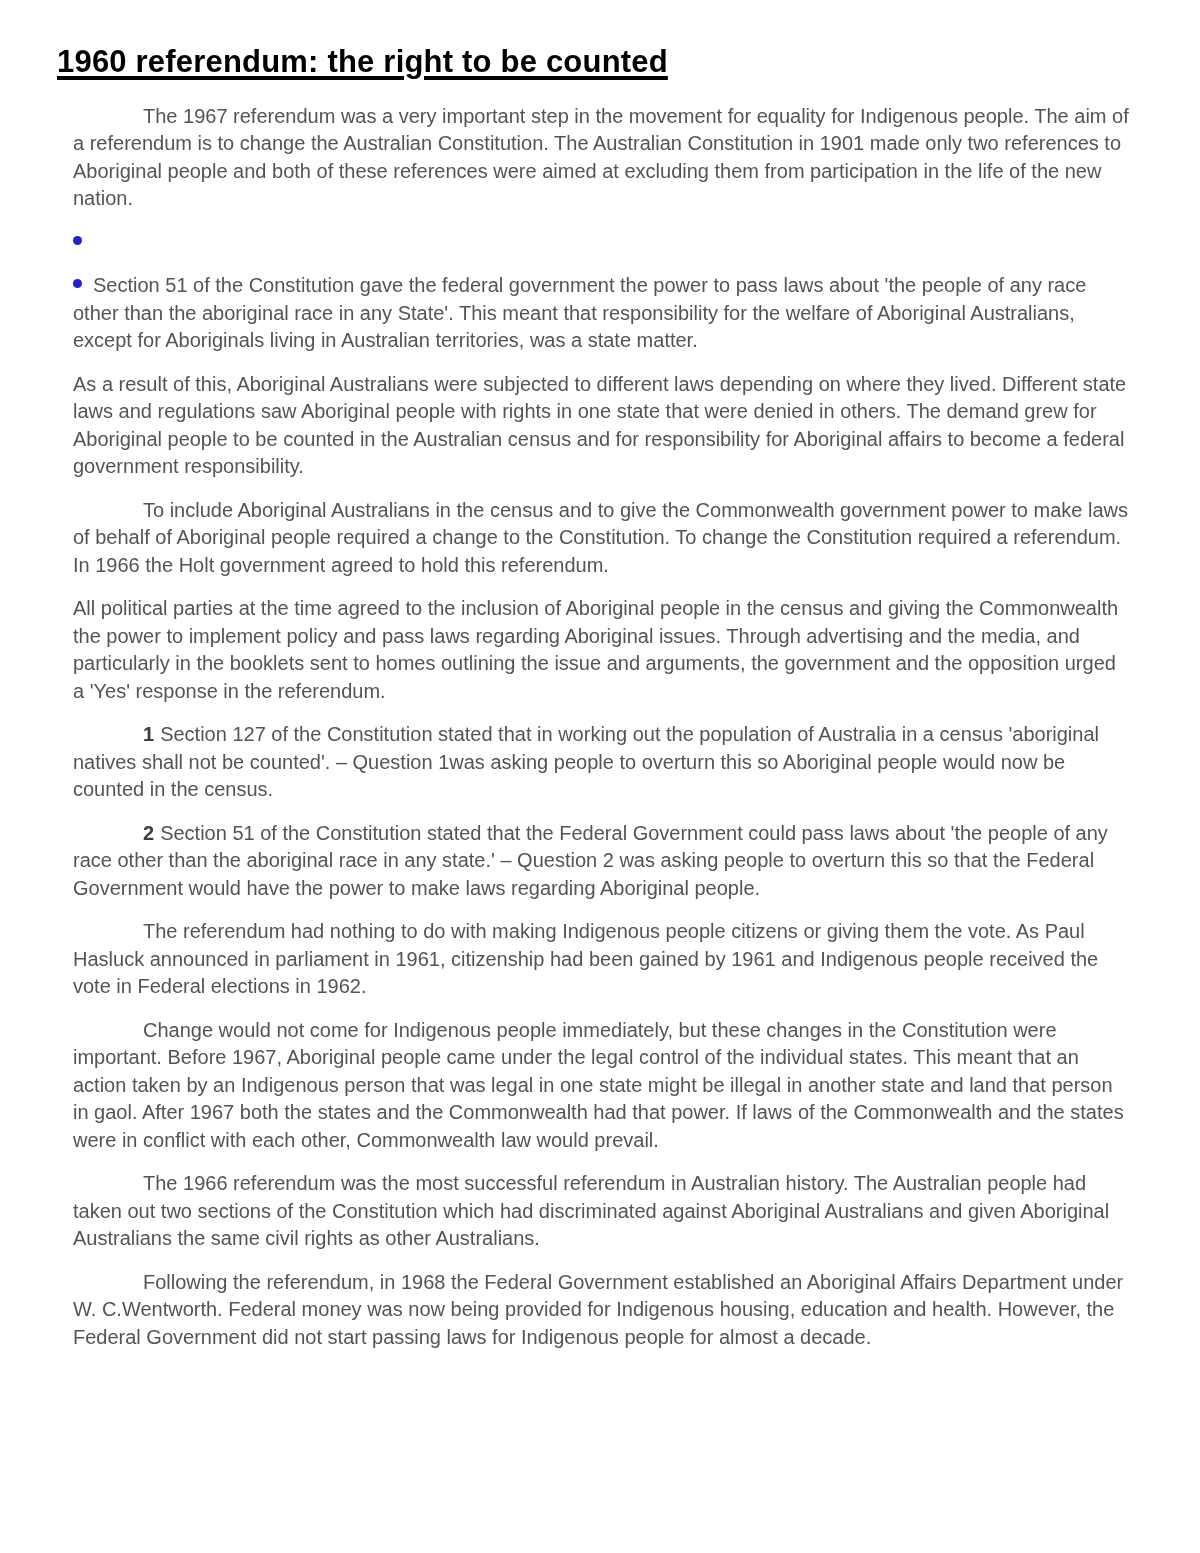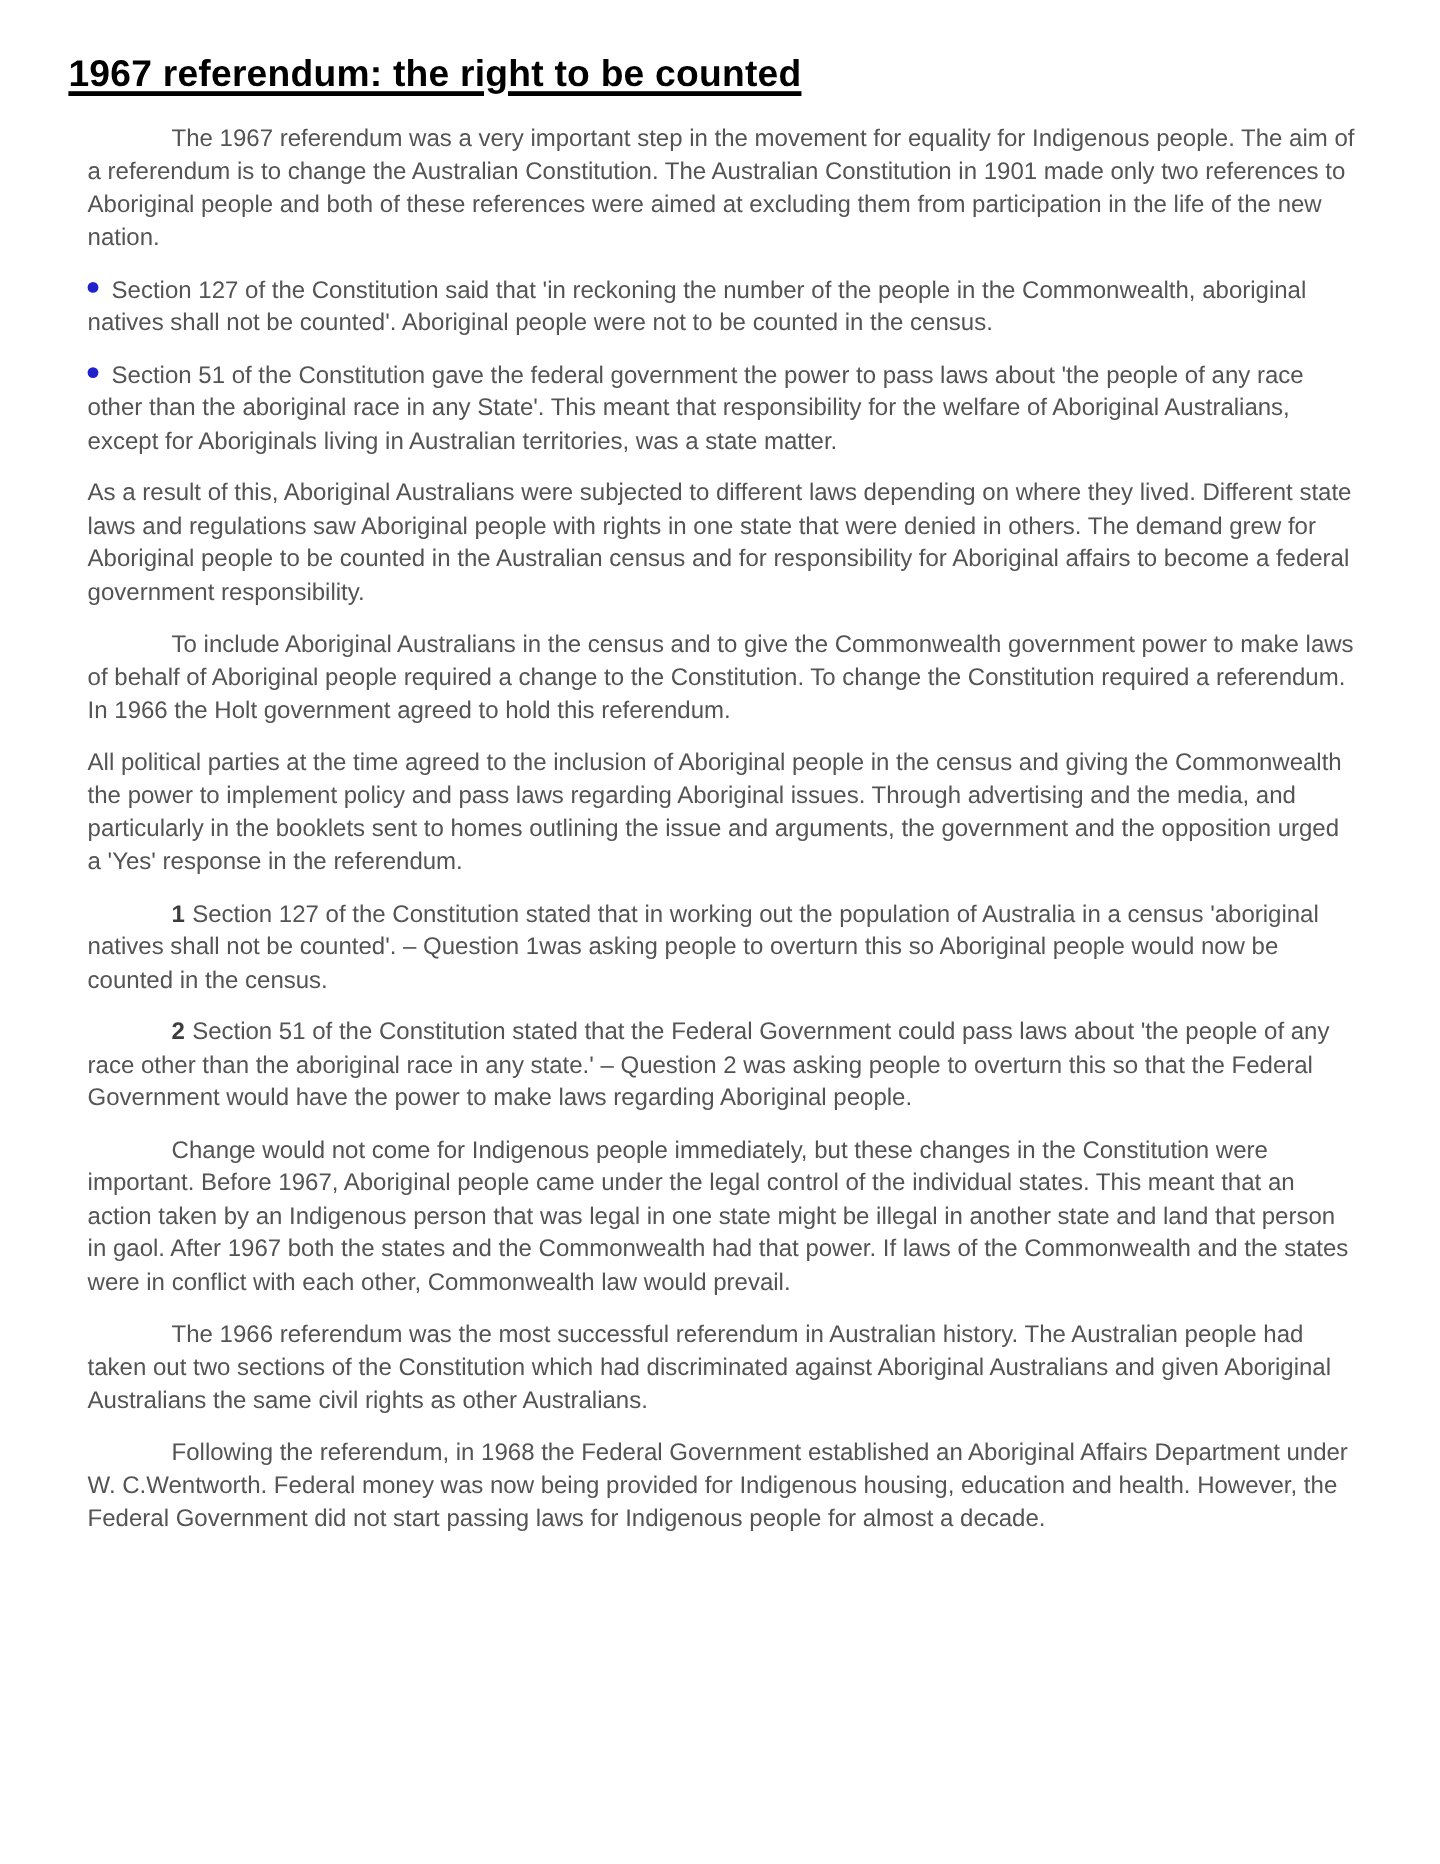--- a/index.html
+++ b/index.html
@@ -56,41 +56,42 @@
     font-weight: bold;
     color: #3d3d3d;
     padding-right: 6px;
   }
 </style>
 </head>
 <body>
 
 <div class="page">
 
-  <h1 class="doc-title">1967 referendum: the right to be counted</h1>
+  <h1 class="doc-title">1960 referendum: the right to be counted</h1>
 
   <div class="body-text">
 
     <p class="para indent">The 1967 referendum was a very important step in the movement for equality for Indigenous people. The aim of a referendum is to change the Australian Constitution. The Australian Constitution in 1901 made only two references to Aboriginal people and both of these references were aimed at excluding them from participation in the life of the new nation.</p>
 
-    <p class="para bullet"><span class="dot"></span><span>Section 127 of the Constitution said that 'in reckoning the number of the people in the Commonwealth, aboriginal natives shall not be counted'. Aboriginal people were not to be counted in the census.</span></p>
+    <p class="para bullet"><span class="dot"></span></p>
 
     <p class="para bullet"><span class="dot"></span><span>Section 51 of the Constitution gave the federal government the power to pass laws about 'the people of any race other than the aboriginal race in any State'. This meant that responsibility for the welfare of Aboriginal Australians, except for Aboriginals living in Australian territories, was a state matter.</span></p>
 
     <p class="para flush">As a result of this, Aboriginal Australians were subjected to different laws depending on where they lived. Different state laws and regulations saw Aboriginal people with rights in one state that were denied in others. The demand grew for Aboriginal people to be counted in the Australian census and for responsibility for Aboriginal affairs to become a federal government responsibility.</p>
 
     <p class="para indent">To include Aboriginal Australians in the census and to give the Commonwealth government power to make laws of behalf of Aboriginal people required a change to the Constitution. To change the Constitution required a referendum. In 1966 the Holt government agreed to hold this referendum.</p>
 
     <p class="para flush">All political parties at the time agreed to the inclusion of Aboriginal people in the census and giving the Commonwealth the power to implement policy and pass laws regarding Aboriginal issues. Through advertising and the media, and particularly in the booklets sent to homes outlining the issue and arguments, the government and the opposition urged a 'Yes' response in the referendum.</p>
 
 
     <p class="para indent"><b class="num">1</b><span>Section 127 of the Constitution stated that in working out the population of Australia in a census 'aboriginal natives shall not be counted'. – Question 1was asking people to overturn this so Aboriginal people would now be counted in the census.</span></p>
 
     <p class="para indent"><b class="num">2</b><span>Section 51 of the Constitution stated that the Federal Government could pass laws about 'the people of any race other than the aboriginal race in any state.' – Question 2 was asking people to overturn this so that the Federal Government would have the power to make laws regarding Aboriginal people.</span></p>
 
+    <p class="para indent">The referendum had nothing to do with making Indigenous people citizens or giving them the vote. As Paul Hasluck announced in parliament in 1961, citizenship had been gained by 1961 and Indigenous people received the vote in Federal elections in 1962.</p>
 
 
     <p class="para indent">Change would not come for Indigenous people immediately, but these changes in the Constitution were important. Before 1967, Aboriginal people came under the legal control of the individual states. This meant that an action taken by an Indigenous person that was legal in one state might be illegal in another state and land that person in gaol. After 1967 both the states and the Commonwealth had that power. If laws of the Commonwealth and the states were in conflict with each other, Commonwealth law would prevail.</p>
 
     <p class="para indent">The 1966 referendum was the most successful referendum in Australian history. The Australian people had taken out two sections of the Constitution which had discriminated against Aboriginal Australians and given Aboriginal Australians the same civil rights as other Australians.</p>
 
     <p class="para indent">Following the referendum, in 1968 the Federal Government established an Aboriginal Affairs Department under W. C.Wentworth. Federal money was now being provided for Indigenous housing, education and health. However, the Federal Government did not start passing laws for Indigenous people for almost a decade.</p>
 
   </div>
 </div>

